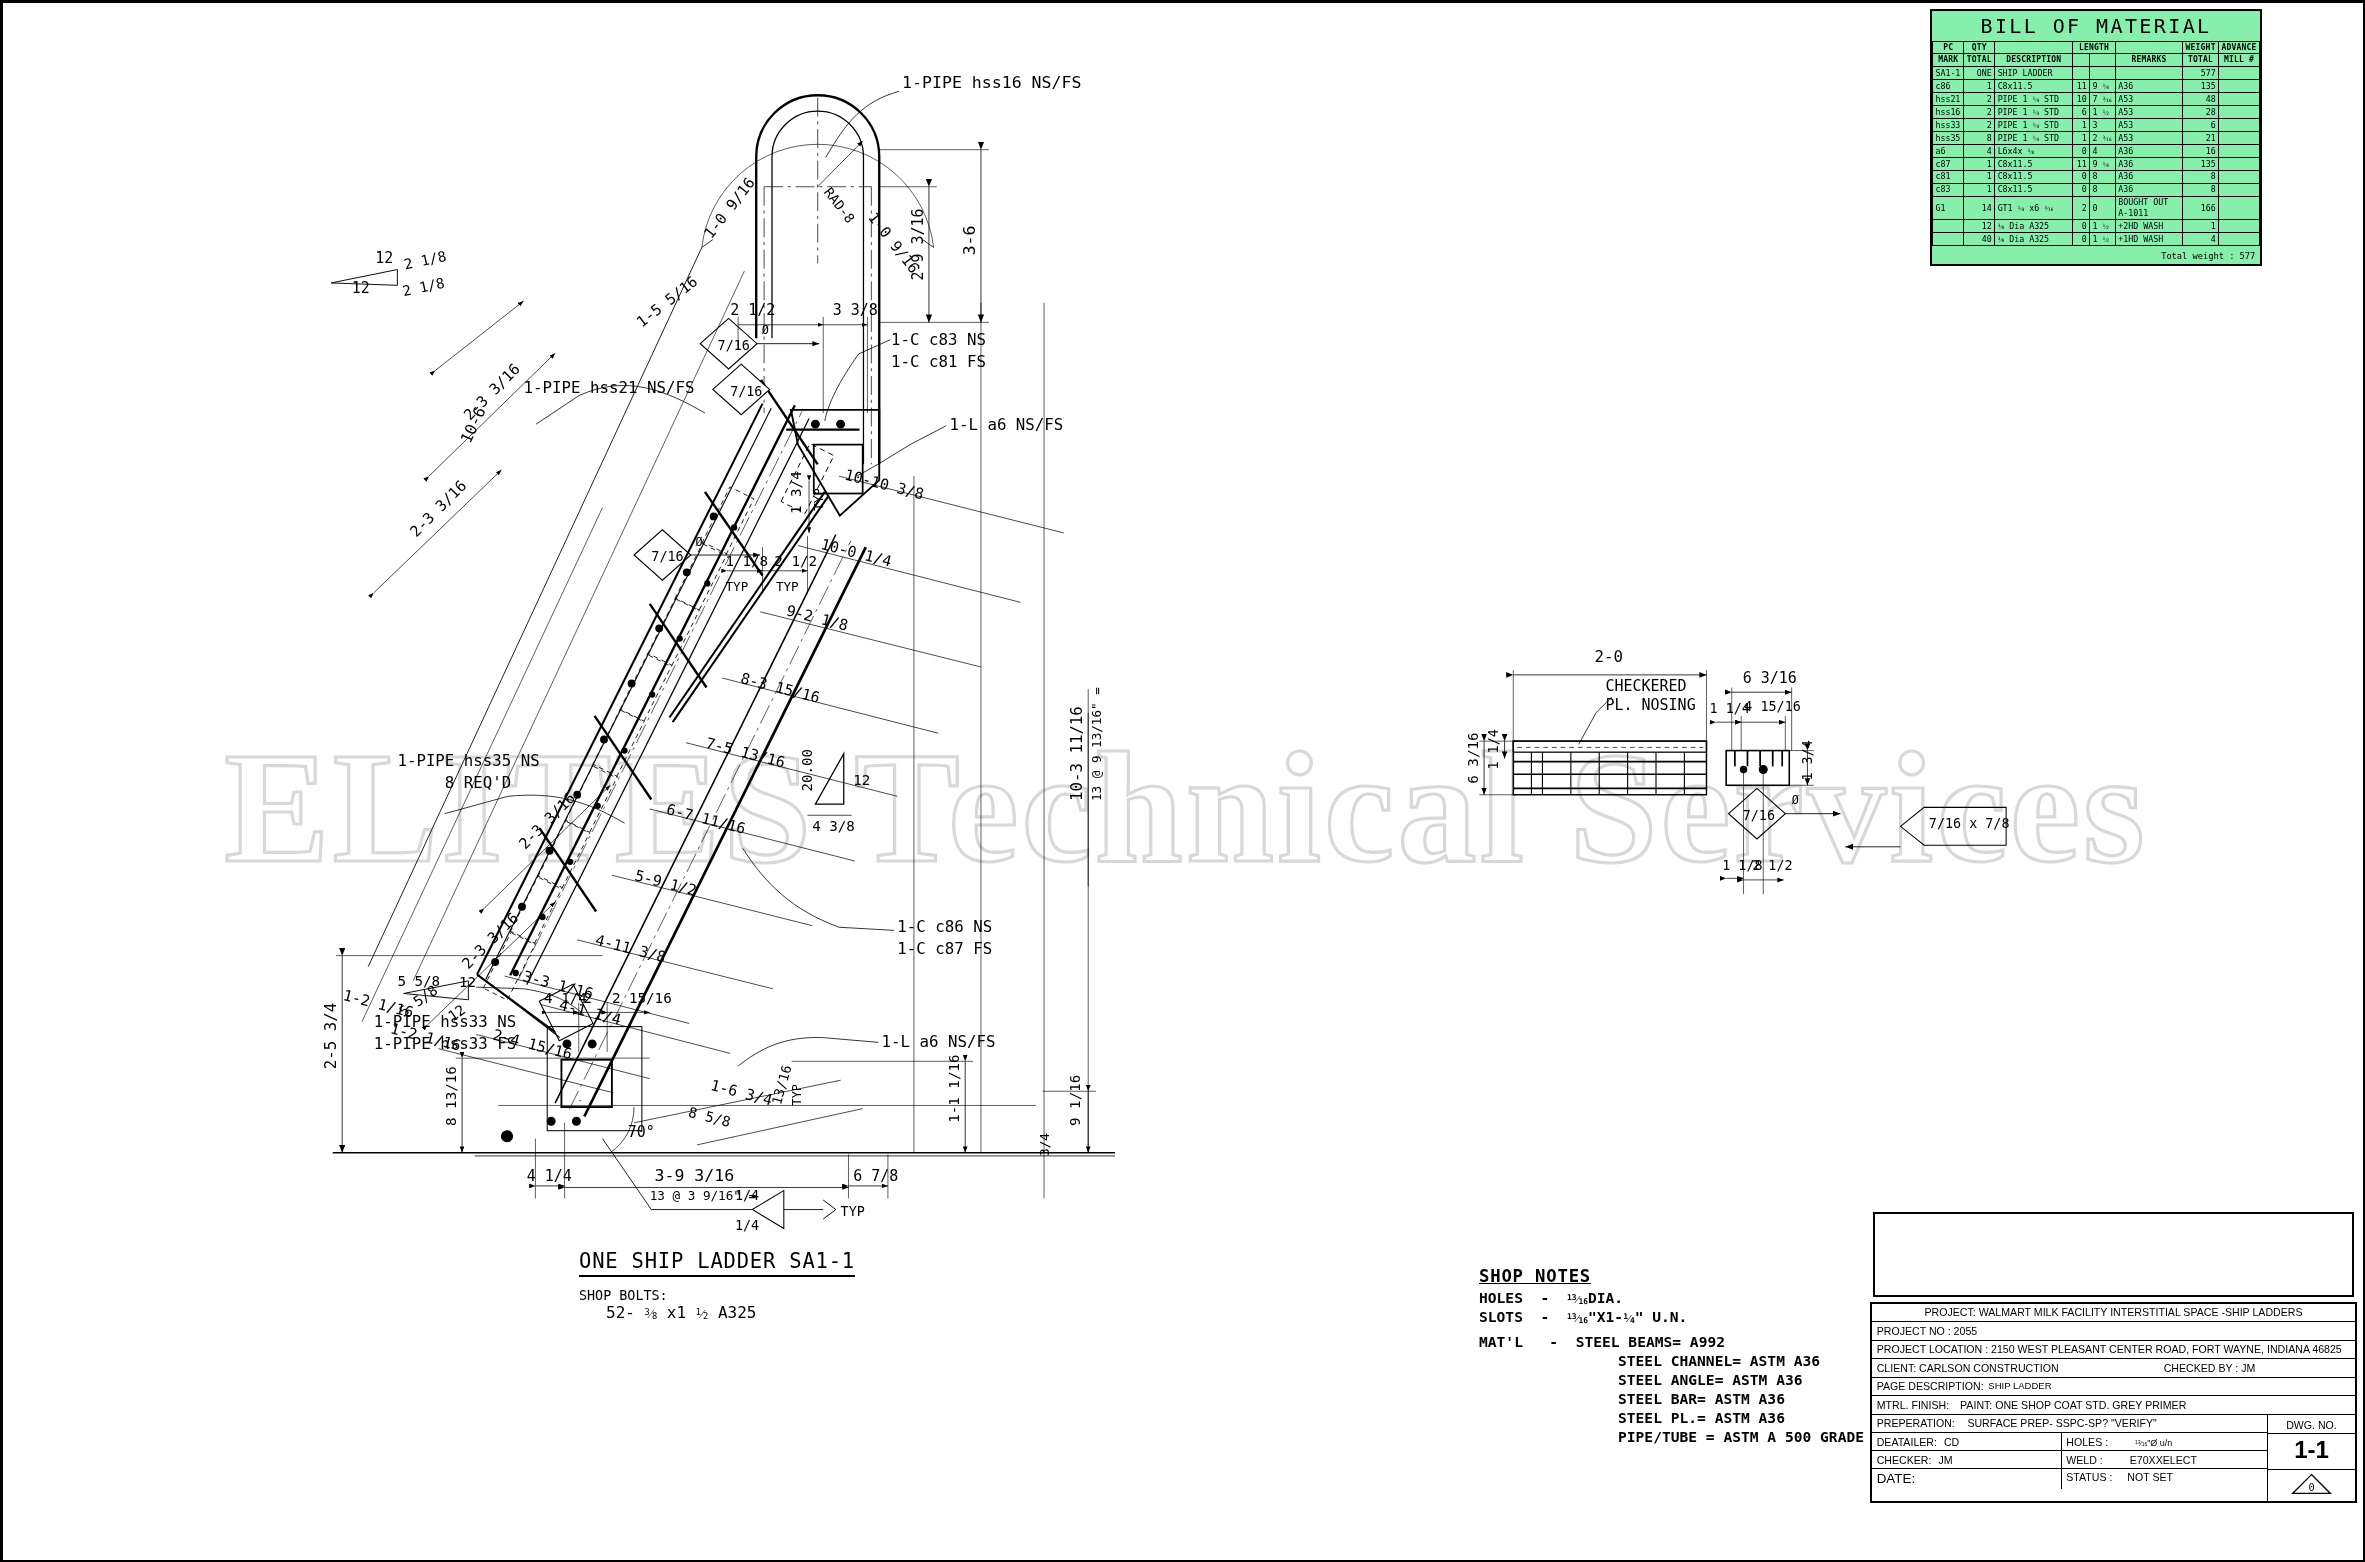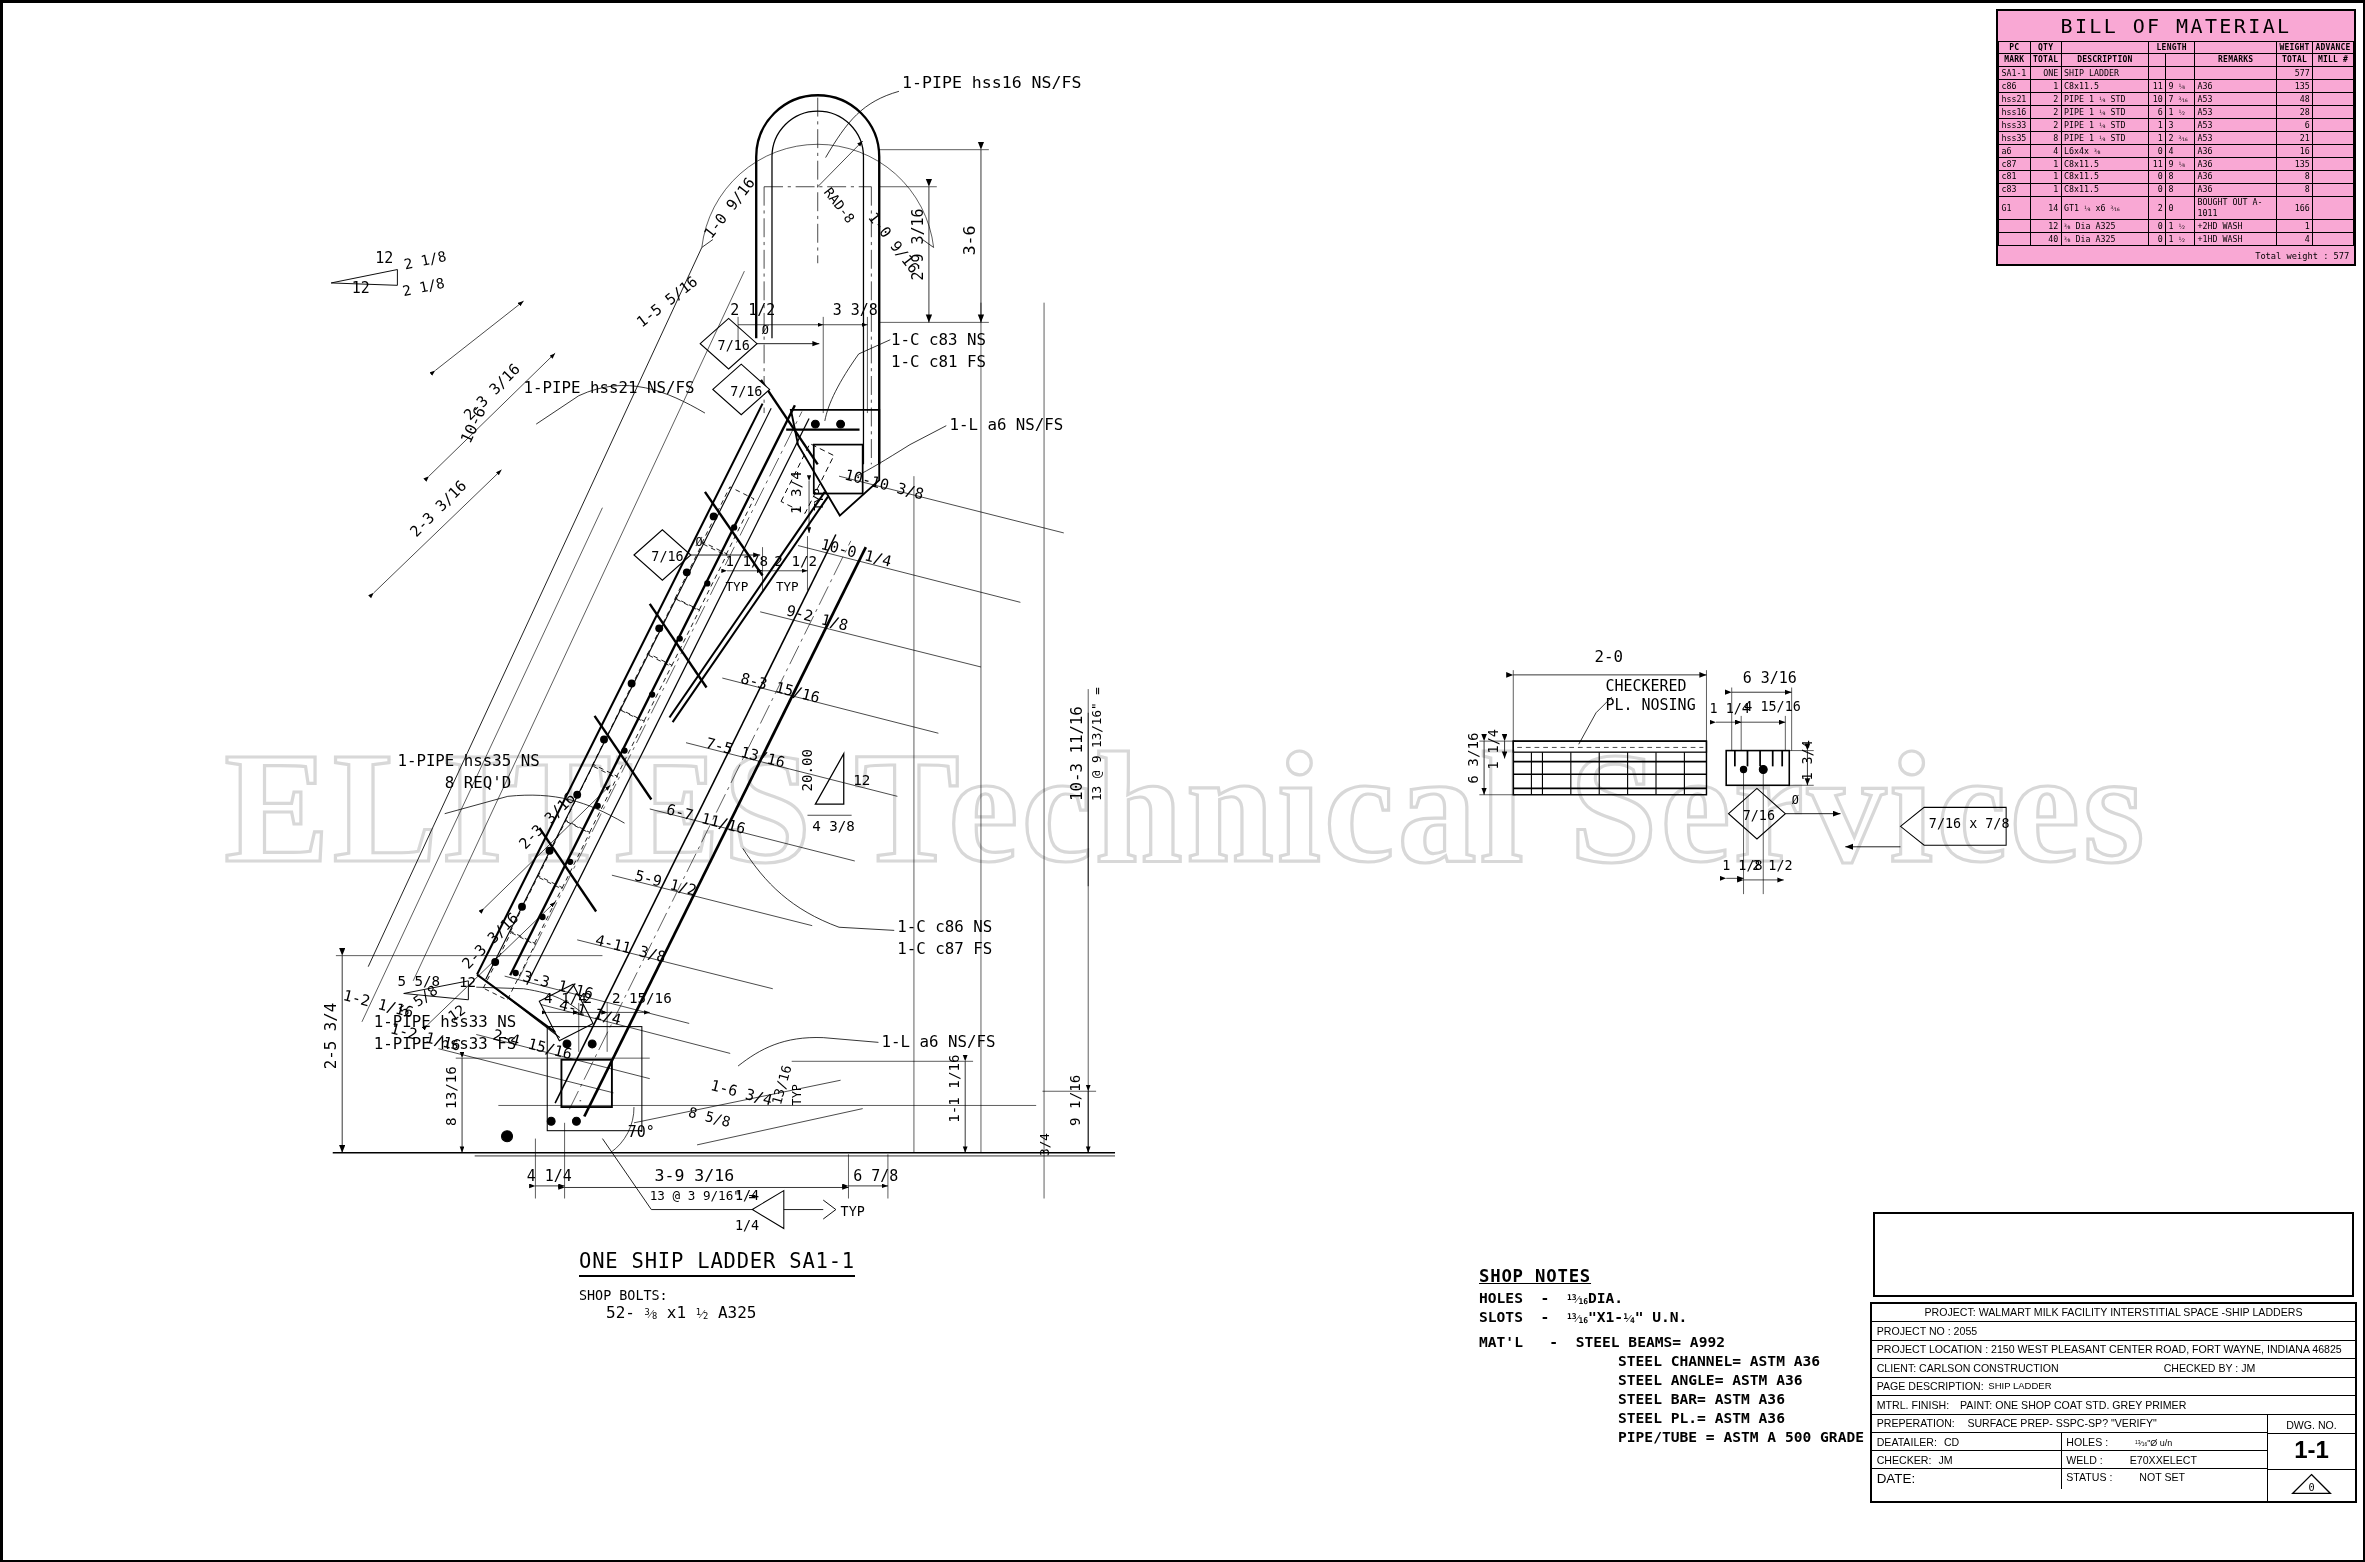--- a/index.html
+++ b/index.html
@@ -20,22 +20,22 @@
     color:transparent; -webkit-text-stroke:3.2px #d8d8d8;
     letter-spacing:3.2px; white-space:nowrap; pointer-events:none; z-index:1;
     user-select:none;
   }
 
   svg.layer { position:absolute; left:0; top:0; width:2366px; height:1563px; z-index:3; pointer-events:none; }
   svg text { font-family:"DejaVu Sans Mono", monospace; fill:#000; }
 
   
   #bom {
-    position:absolute; left:1993px; top:6.3px; width:360px; z-index:5;
-    border:2.4px solid #000; background:#f9a8d4;
+    position:absolute; left:1927px; top:6.3px; width:332px; z-index:5;
+    border:2.4px solid #000; background:#86efac;
   }
   #bom .bom-title{
     text-align:center; font-size:20px; letter-spacing:2.4px; padding:2.4px 0 3.2px;
     font-family:"DejaVu Sans Mono", monospace;
   }
   #bom table { border-collapse:collapse; width:100%; font-size:8.3px; }
   #bom th, #bom td { border:0.8px solid #000; padding:0.8px 2.4px; line-height:1.25; height:11px;}
   #bom th { font-weight:700; text-align:center; font-size:8px; letter-spacing:0.2px;}
   .c-pc{width:32px;} .c-qty{width:27px; text-align:right;}
   .c-desc{width:96px;} .c-lf{width:17.3px; text-align:right;} .c-li{width:32px;}
@@ -740,21 +740,21 @@
           </div>
           <div class="b">
             <span>WELD :</span>
             <span style="margin-left:24px">E70XXELECT</span>
           </div>
         </div>
         <div class="splitrow" style="border-bottom:none">
           <div class="a" style="font-size:13.4px">DATE:</div>
           <div class="b">
             <span>STATUS :</span>
-            <span style="margin-left:24px">NOT SET</span>
+            <span style="margin-left:12px">NOT SET</span>
           </div>
         </div>
       </div>
       <div id="tb-right">
         <div class="dwgno-lbl">DWG. NO.</div>
         <div class="dwgno-val">1-1</div>
         <div class="rev">
           <svg width="41" height="24" viewBox="0 0 52 30">
             <path d="M26,3 L50,27 L2,27 z" fill="none" stroke="#000" stroke-width="1.6"></path>
             <text x="26" y="24" font-size="13" text-anchor="middle">0</text>

